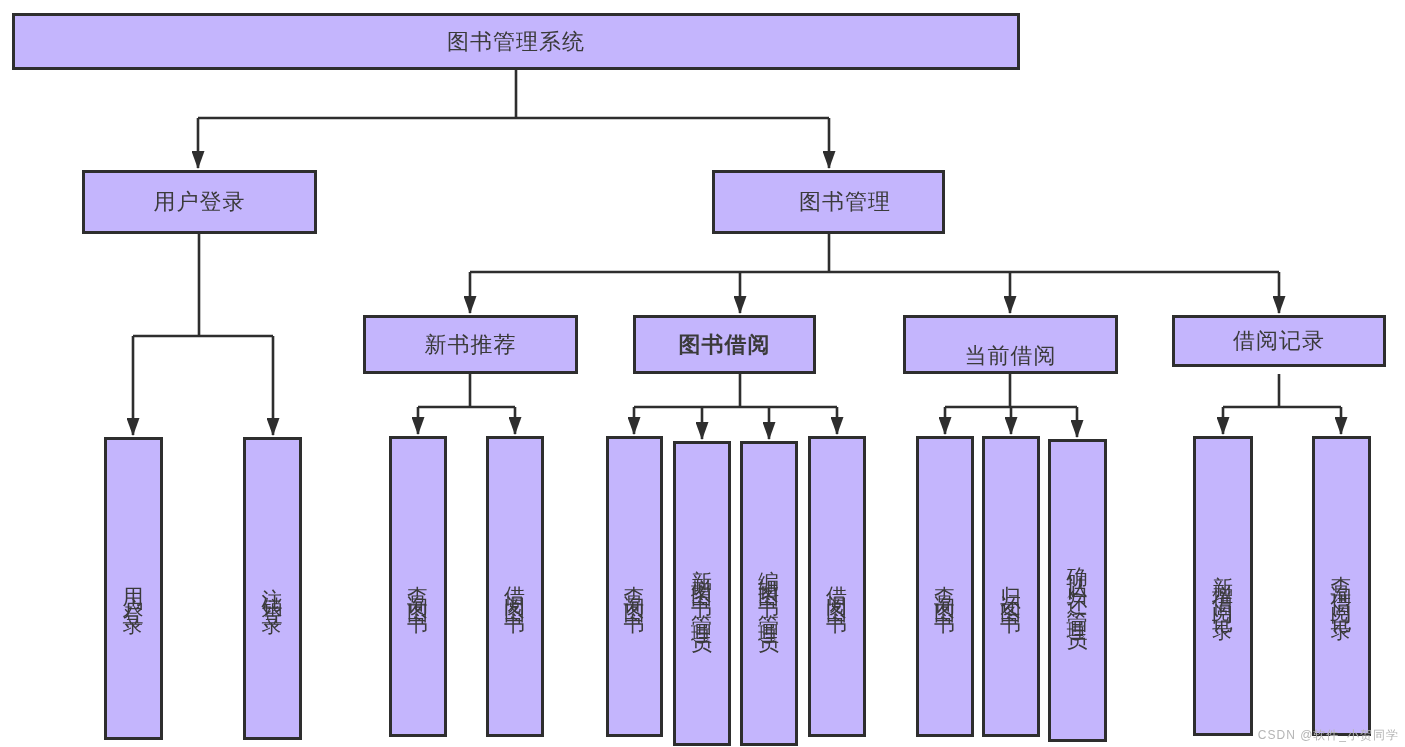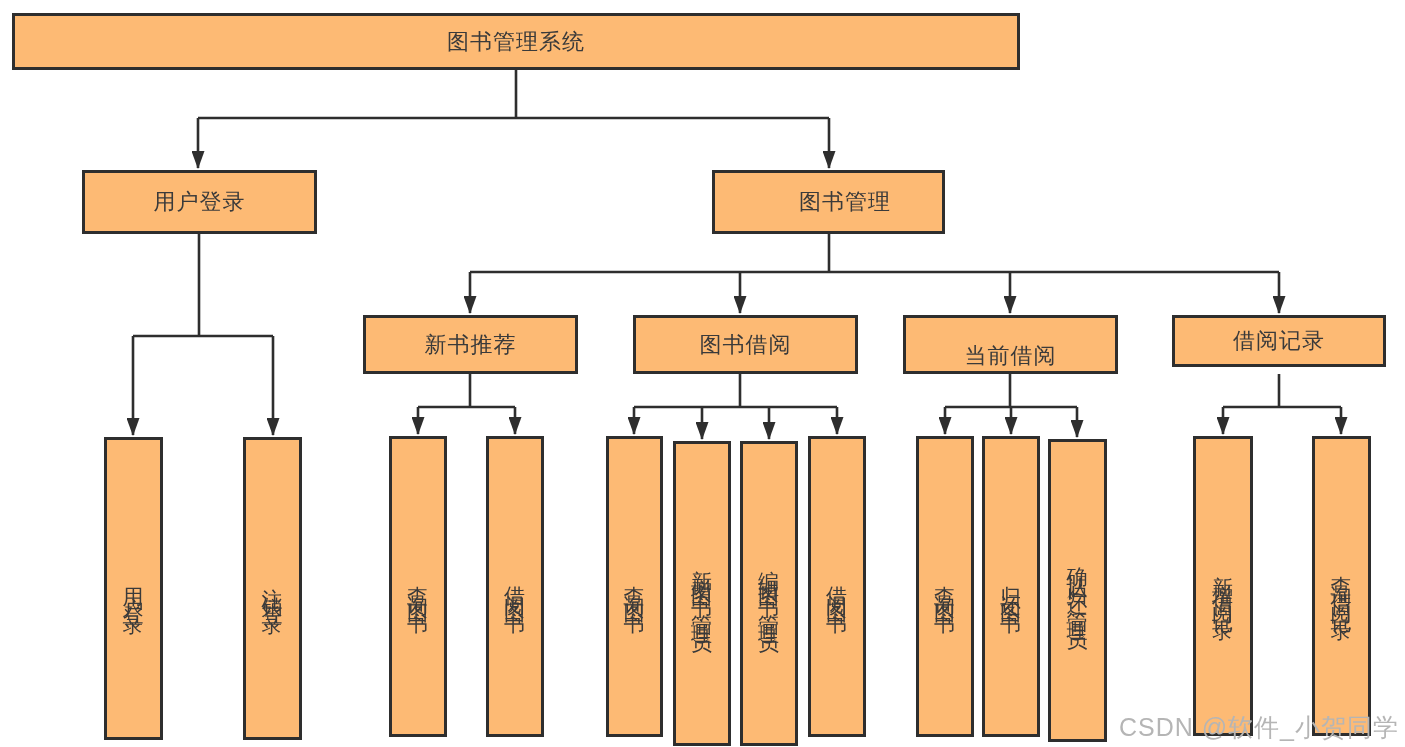--- a/index.html
+++ b/index.html
@@ -17,21 +17,21 @@
   }
   #wires {
     position: absolute;
     left: 0;
     top: 0;
     pointer-events: none;
   }
   .hbox, .vbox {
     position: absolute;
     box-sizing: border-box;
-    background: #fdba74;
+    background: #c4b5fd;
     border: 3px solid #2e2e2e;
     display: flex;
     align-items: center;
     justify-content: center;
   }
   .hbox span {
     font-size: 22px;
     color: #3a3a3a;
     letter-spacing: 1px;
     white-space: nowrap;
@@ -42,21 +42,21 @@
     font-size: 21px;
     line-height: 1;
     letter-spacing: 9px;
     color: #3a3a3a;
     white-space: nowrap;
   }
   #watermark {
     position: absolute;
     right: 6px;
     bottom: 3px;
-    font-size: 25px;
+    font-size: 12px;
     color: #b5b5b5;
     letter-spacing: 1px;
     white-space: nowrap;
   }
 </style>
 </head>
 <body>
 
 <div id="stage">
 
@@ -112,21 +112,21 @@
   <div class="hbox" style="left:82px; top:170px; width:235px; height:64px;">
     <span>用户登录</span>
   </div>
   <div class="hbox" style="left:712px; top:170px; width:233px; height:64px;padding-left:33px;">
     <span>图书管理</span>
   </div>
 
   <div class="hbox" style="left:363px; top:315px; width:215px; height:59px;justify-content:center;">
     <span>新书推荐</span>
   </div>
-  <div class="hbox" style="left:633px; top:315px; width:225px; height:59px;">
+  <div class="hbox" style="left:633px; top:315px; width:183px; height:59px;font-weight:bold;">
     <span>图书借阅</span>
   </div>
   <div class="hbox" style="left:903px; top:315px; width:215px; height:59px;align-items:flex-end;">
     <span>当前借阅</span>
   </div>
   <div class="hbox" style="left:1172px; top:315px; width:214px; height:52px;">
     <span>借阅记录</span>
   </div>
 
   <div class="vbox" style="left:104px; top:437px; width:59px; height:303px;">

